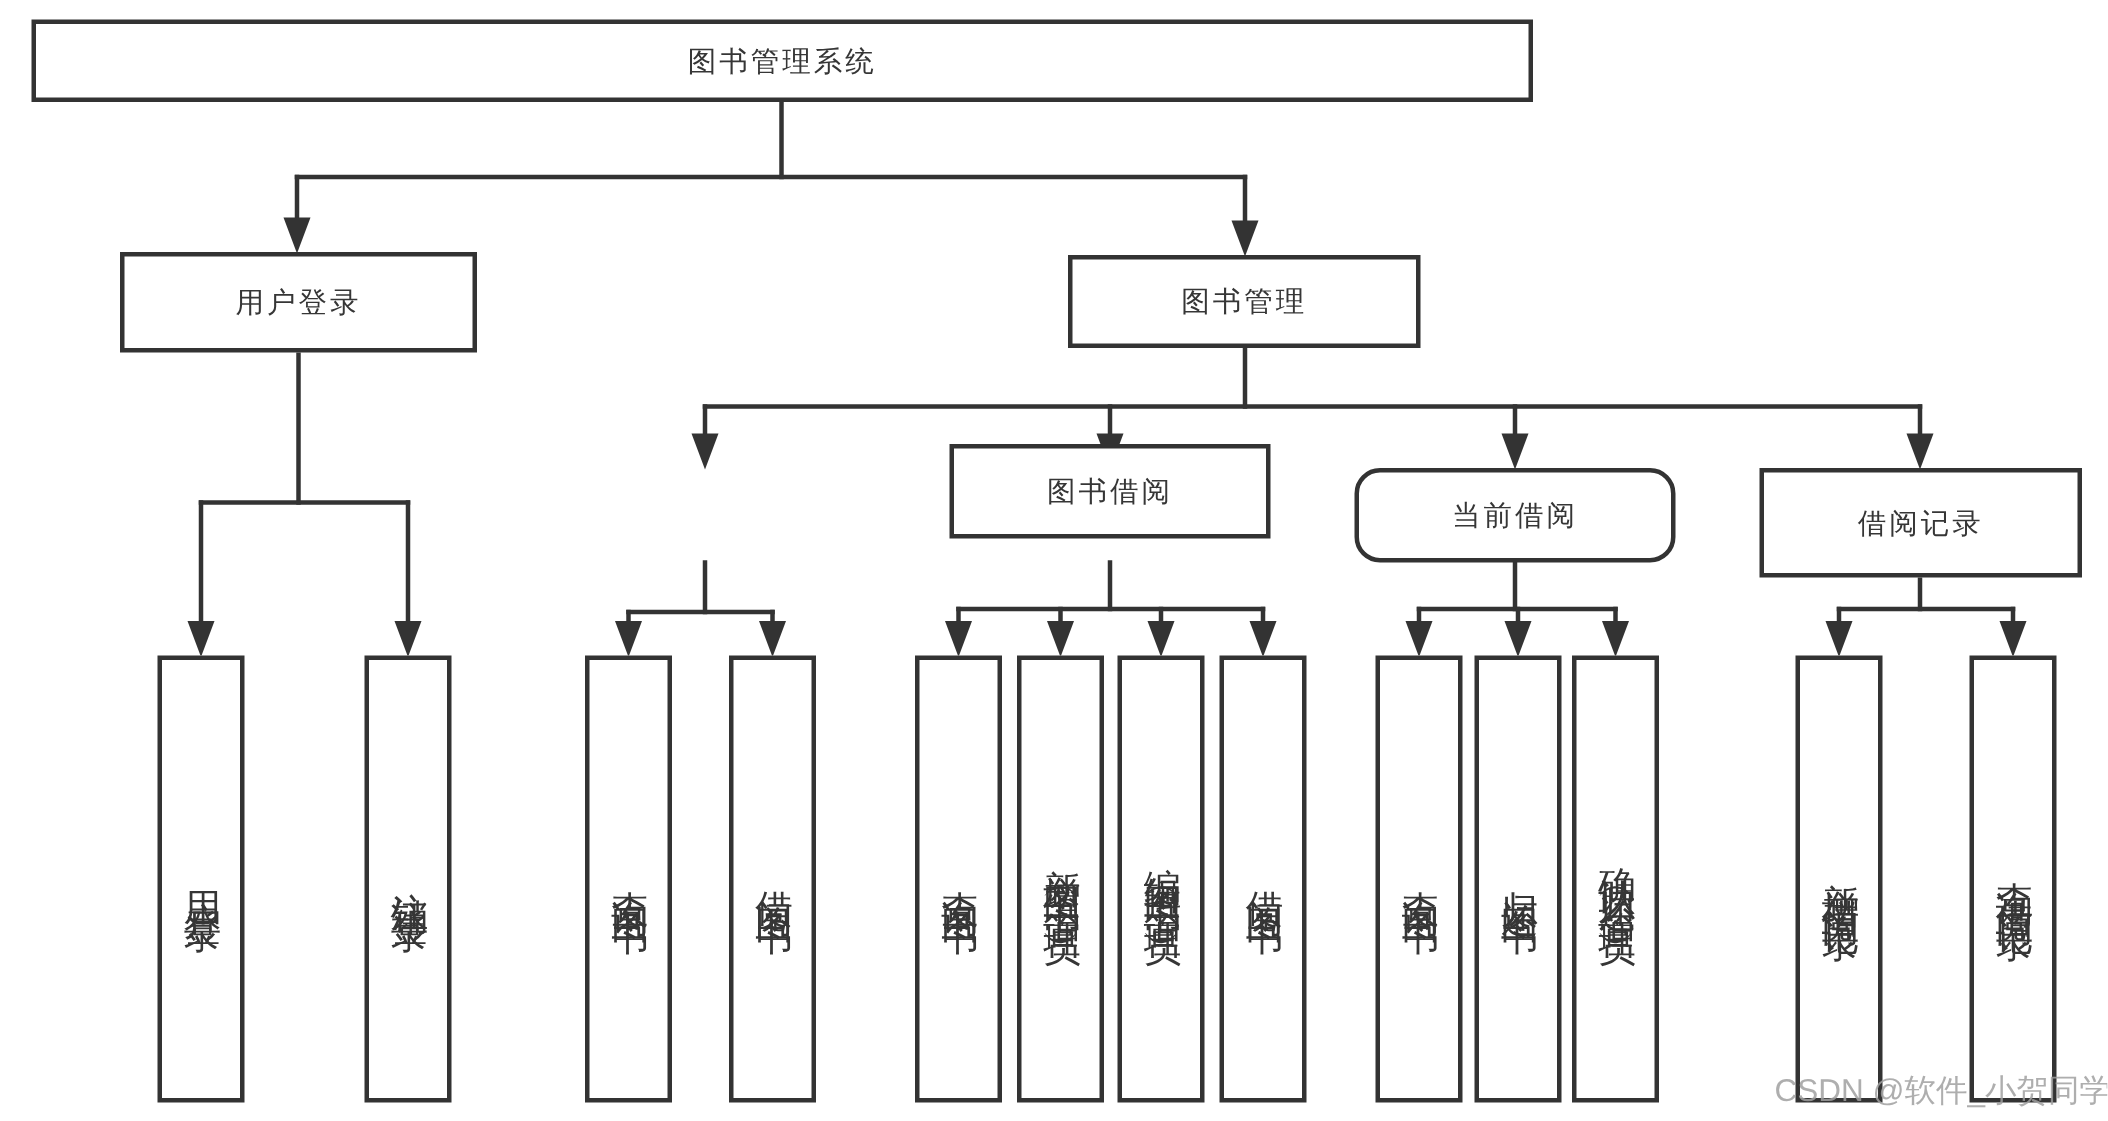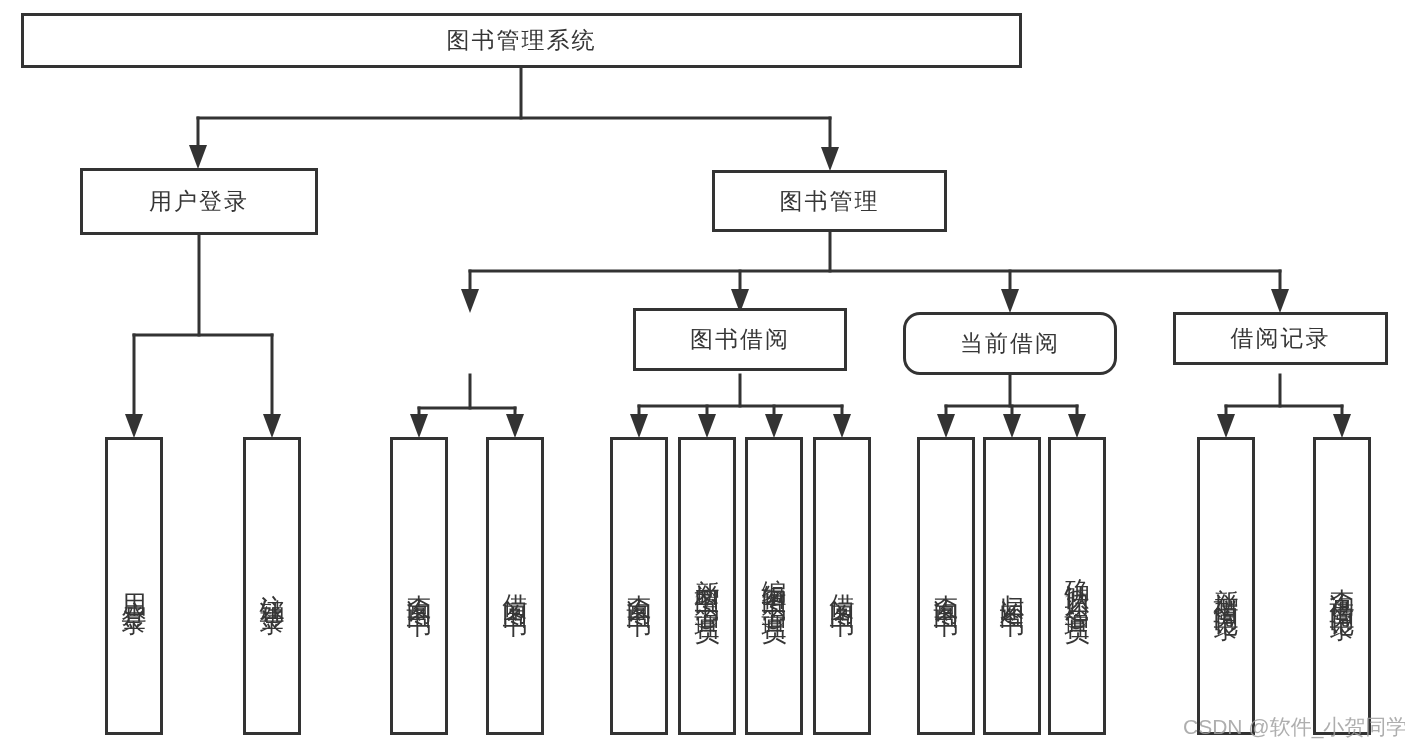--- a/index.html
+++ b/index.html
@@ -10,21 +10,21 @@
     font-family:"Liberation Sans","DejaVu Sans",sans-serif;
     overflow:hidden;
   }
   #wires{position:absolute;left:0;top:0;pointer-events:none;}
   .hnode{
     position:absolute;
     box-sizing:border-box;
     border:3px solid #333333;
     background:#ffffff;
     display:flex;align-items:center;justify-content:center;
-    font-size:23px;color:#363636;
+    font-size:19px;color:#363636;
     letter-spacing:2px;
     white-space:nowrap;
   }
   .leaf{
     position:absolute;
     top:437px;height:298px;width:58px;
     box-sizing:border-box;
     border:3px solid #333333;
     background:#ffffff;
     display:flex;align-items:center;justify-content:center;
@@ -120,27 +120,27 @@
     <span>图书管理系统</span>
   </div>
 
   <div class="hnode" style="left:80px;top:168px;width:238px;height:67px;">
     <span>用户登录</span>
   </div>
   <div class="hnode" style="left:712px;top:170px;width:235px;height:62px;">
     <span>图书管理</span>
   </div>
 
-  <div class="hnode" style="left:633px;top:308px;width:214px;height:63px;justify-content:center;">
+  <div class="hnode" style="left:633px;top:296px;width:214px;height:63px;justify-content:center;">
     <span>图书借阅</span>
   </div>
   <div class="hnode" style="left:903px;top:312px;width:214px;height:63px;border-radius:17px;">
     <span>当前借阅</span>
   </div>
-  <div class="hnode" style="left:1173px;top:312px;width:215px;height:53px;">
+  <div class="hnode" style="left:1173px;top:312px;width:215px;height:73px;">
     <span>借阅记录</span>
   </div>
 
   <div class="leaf" style="left:105px;">
     <span class="vtext">用户登录</span>
   </div>
   <div class="leaf" style="left:243px;">
     <span class="vtext">注销登录</span>
   </div>
 

